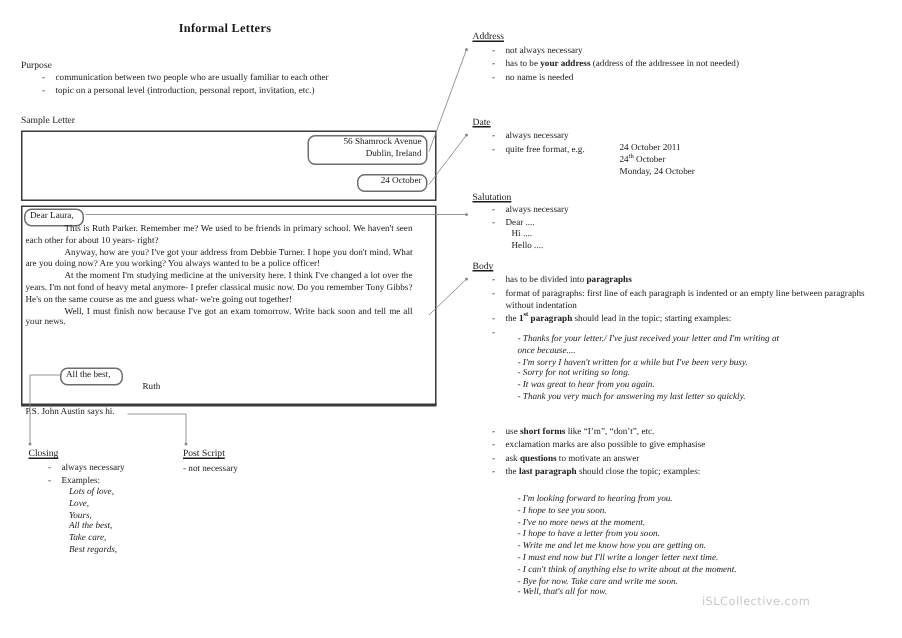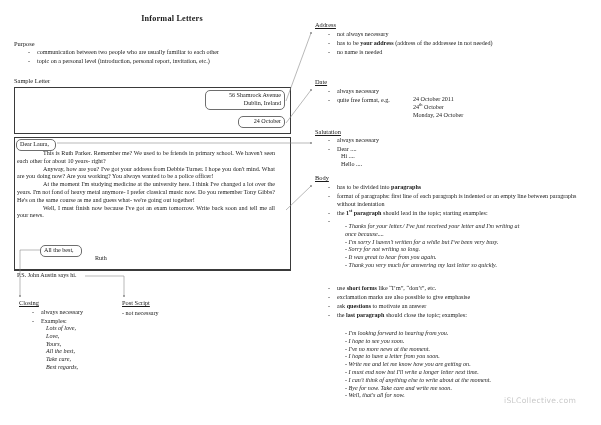--- a/index.html
+++ b/index.html
@@ -21,21 +21,20 @@
     position: absolute;
     inset: 0;
   }
   
   .t { position: absolute; white-space: pre; }
   .hdr {
     font-weight: bold;
     text-align: center;
     font-size: 8.2px;
     letter-spacing: .2px;
-    padding-left: 22px;
   }
   .sec-head {
     text-decoration: underline;
     font-size: 6.4px;
   }
   .plain-head { font-size: 6.4px; }
   b { font-weight: bold; }
   i, .ital { font-style: italic; }
 
   
@@ -320,21 +319,21 @@
         <span class="txt">- I can't think of anything else to write about at the moment.</span>
       </div>
       <div class="li tight">
         <span class="txt">- Bye for now. Take care and write me soon.</span>
       </div>
       <div class="li tight">
         <span class="txt">- Well, that's all for now.</span>
       </div>
     </div>
 
-  <div class="watermark" style="left:504px; top:396px;">iSLCollective.com</div>
+  <div class="watermark" style="left:468px; top:396px;">iSLCollective.com</div>
 
   <svg class="conn" viewBox="0 0 601 425" xmlns="http://www.w3.org/2000/svg">
     <g stroke="#8a8a8a" stroke-width="0.6" fill="none">
 
       <line x1="286" y1="101" x2="311" y2="33"></line>
 
       <line x1="286" y1="123" x2="311" y2="90"></line>
 
       <line x1="57" y1="143" x2="160" y2="143"></line>
       <line x1="160" y1="143" x2="311" y2="143"></line>

